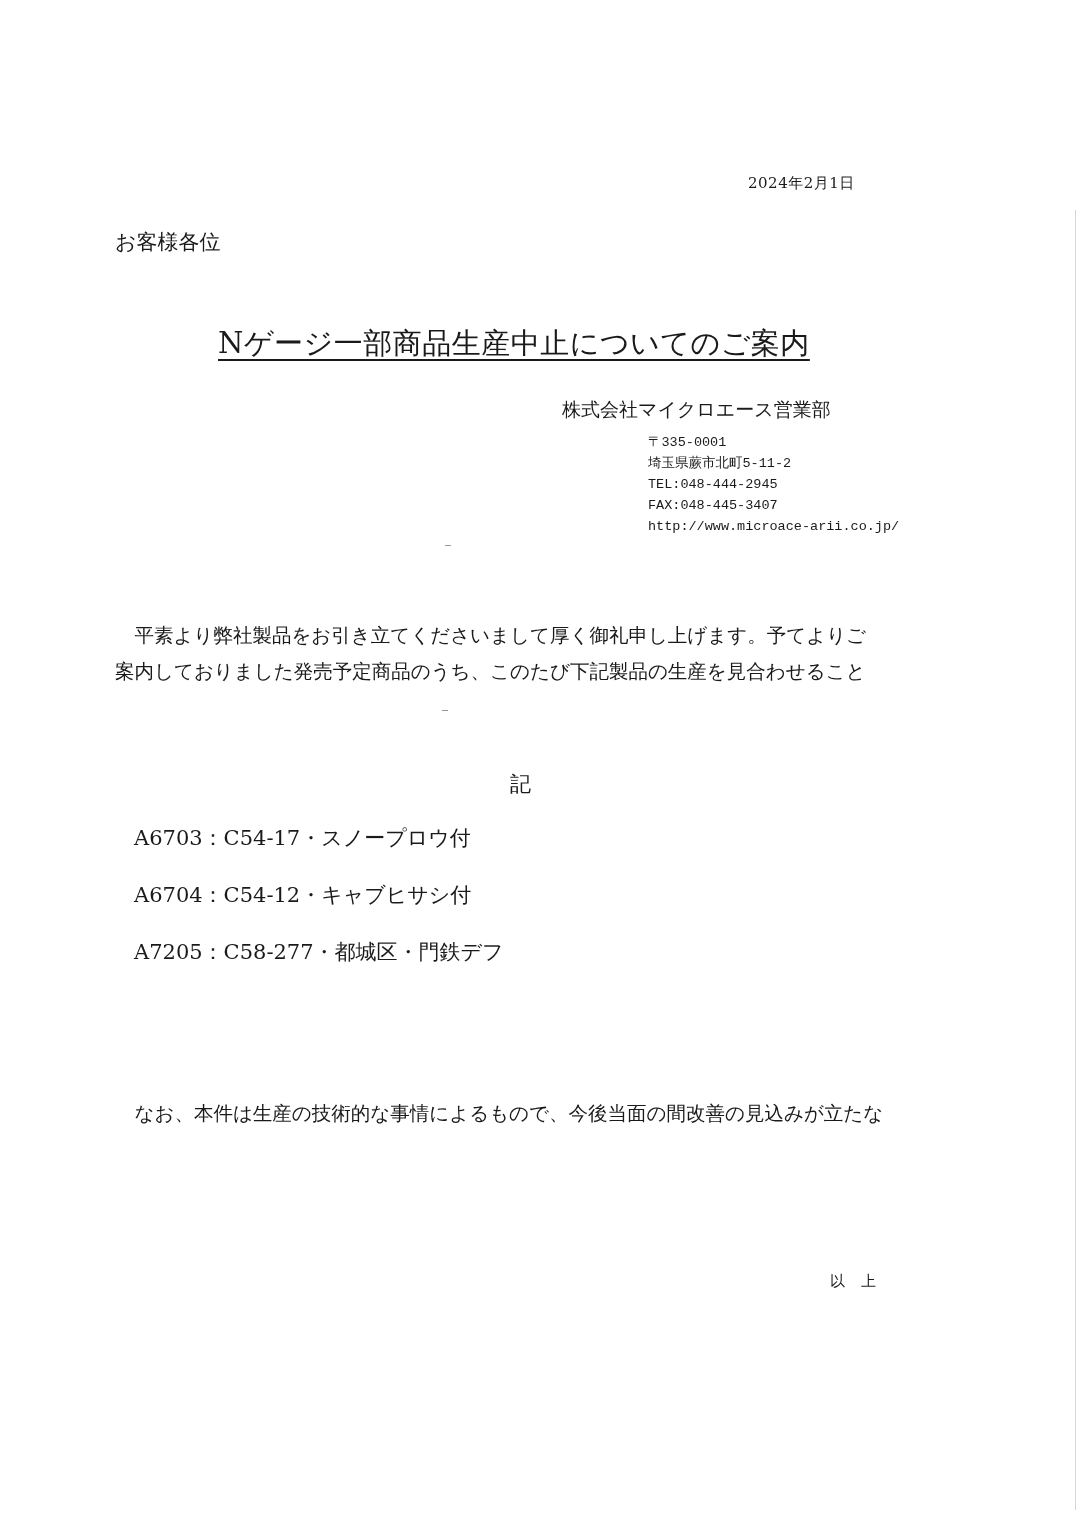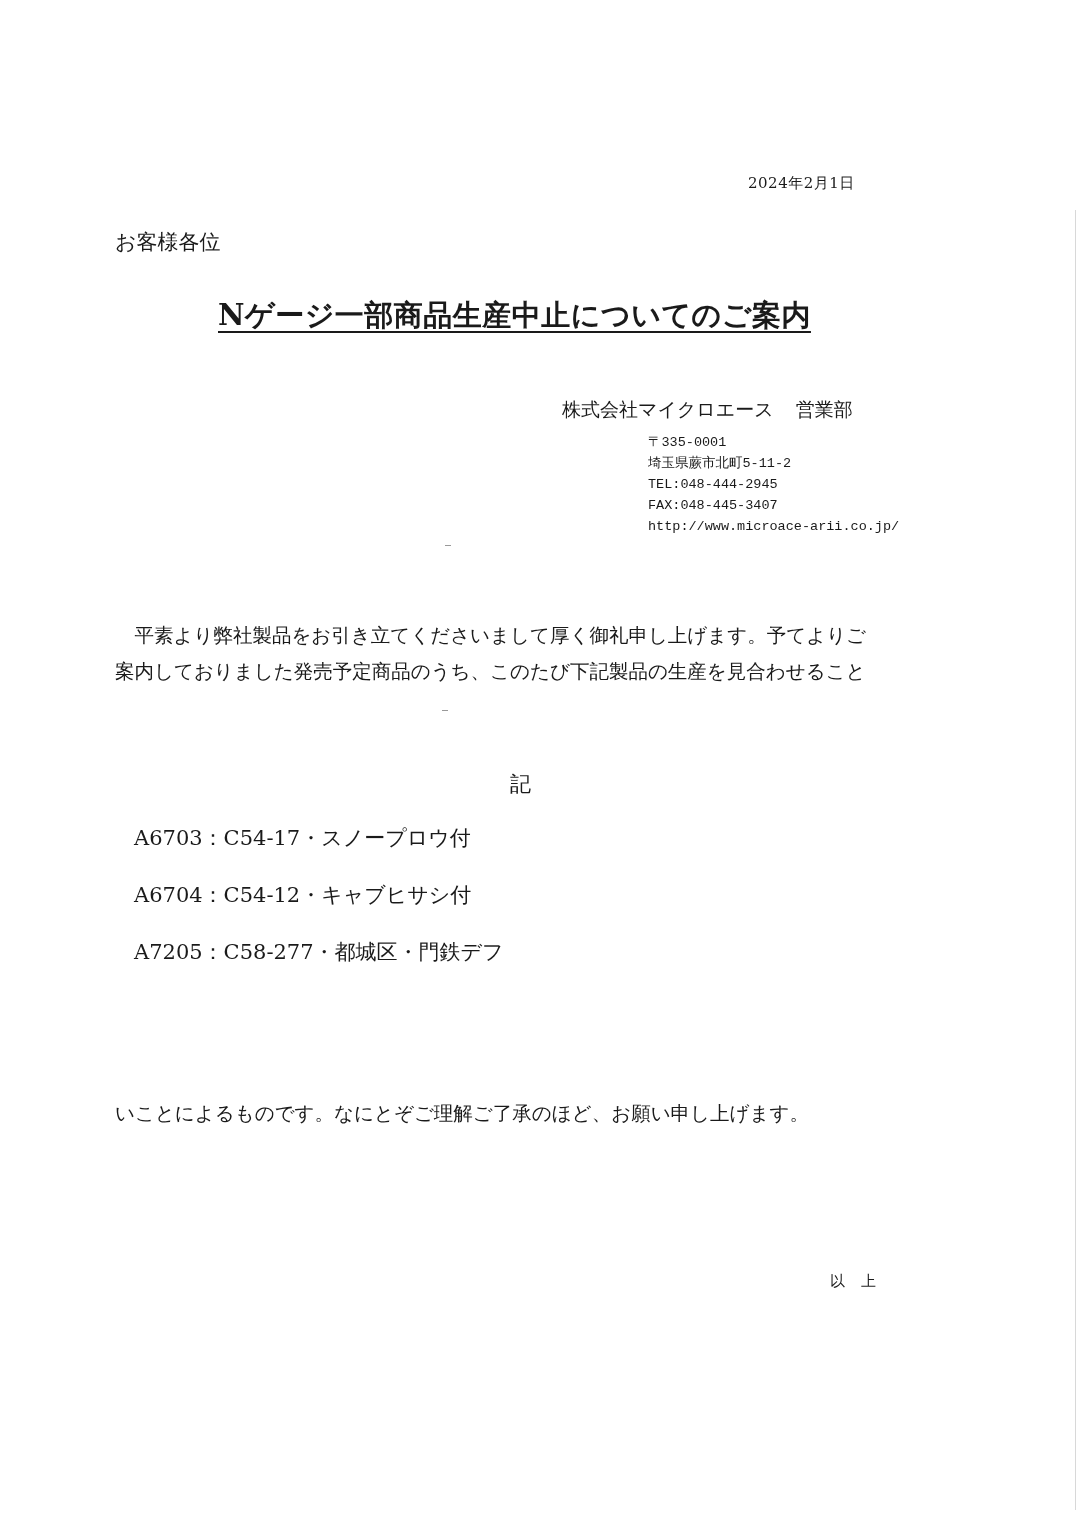--- a/index.html
+++ b/index.html
@@ -3,23 +3,23 @@
 <meta charset="utf-8">
 <style>
   html, body { margin: 0; padding: 0; }
   body {
     width: 1080px; height: 1525px; background: #ffffff; position: relative; overflow: hidden;
     font-family: "DejaVu Serif", "Liberation Serif", serif; color: #1a1a1a;
   }
   .edge-right { position: absolute; right: 4px; top: 210px; width: 1px; height: 1300px; background: #d8d8d8; }
   .date { position: absolute; top: 174px; left: 748px; font-size: 15px; letter-spacing: 0.5px; }
   .recipient { position: absolute; top: 228px; left: 115px; font-size: 21px; }
-  .title { position: absolute; top: 296px; left: 218px; font-size: 29px; text-decoration: underline; text-underline-offset: 6px; text-decoration-thickness: 1.5px; letter-spacing: 0.5px; font-weight: bold; }
+  .title { position: absolute; top: 324px; left: 218px; font-size: 29px; text-decoration: underline; text-underline-offset: 6px; text-decoration-thickness: 1.5px; letter-spacing: 0.5px; }
   .sender { position: absolute; top: 397px; left: 562px; font-size: 19px; }
-  .sender .dept { margin-left: 22px; }
+  .sender .dept { }
   .address { position: absolute; top: 432px; left: 648px; font-family: "Liberation Mono", "DejaVu Sans Mono", monospace; font-size: 13.5px; line-height: 21px; }
   .body1 { position: absolute; top: 596px; left: 115px; width: 820px; font-size: 19.5px; line-height: 36px; margin-top: 22px; }
   .body1 .line { display: block; white-space: nowrap; }
   .ki { position: absolute; top: 770px; left: 510px; font-size: 21px; }
   .items { position: absolute; top: 824px; left: 115px; font-size: 21px; }
   .item { height: 57px; white-space: nowrap; margin-left: 19px; }
   .item .code { font-family: "DejaVu Serif", serif; }
   .body2 { position: absolute; top: 1096px; left: 115px; width: 820px; font-size: 19.5px; line-height: 36px; }
   .body2 .line { display: block; white-space: nowrap; }
   .closing { position: absolute; top: 1272px; left: 830px; font-size: 15px; letter-spacing: 16px; }
@@ -61,16 +61,16 @@
   </div>
   <div class="item">
     <span class="code">A6704</span><span>：</span><span>C54-12・キャブヒサシ付</span>
   </div>
   <div class="item">
     <span class="code">A7205</span><span>：</span><span>C58-277・都城区・門鉄デフ</span>
   </div>
 </div>
 
 <div class="body2">
-  <span class="line">いことによるものです。なにとぞご理解ご了承のほど、お願い申し上げます。</span>
+  <span class="line">　なお、本件は生産の技術的な事情によるもので、今後当面の間改善の見込みが立たな</span>
 </div>
 
 <div class="closing">以上</div>
 
 </body></html>

